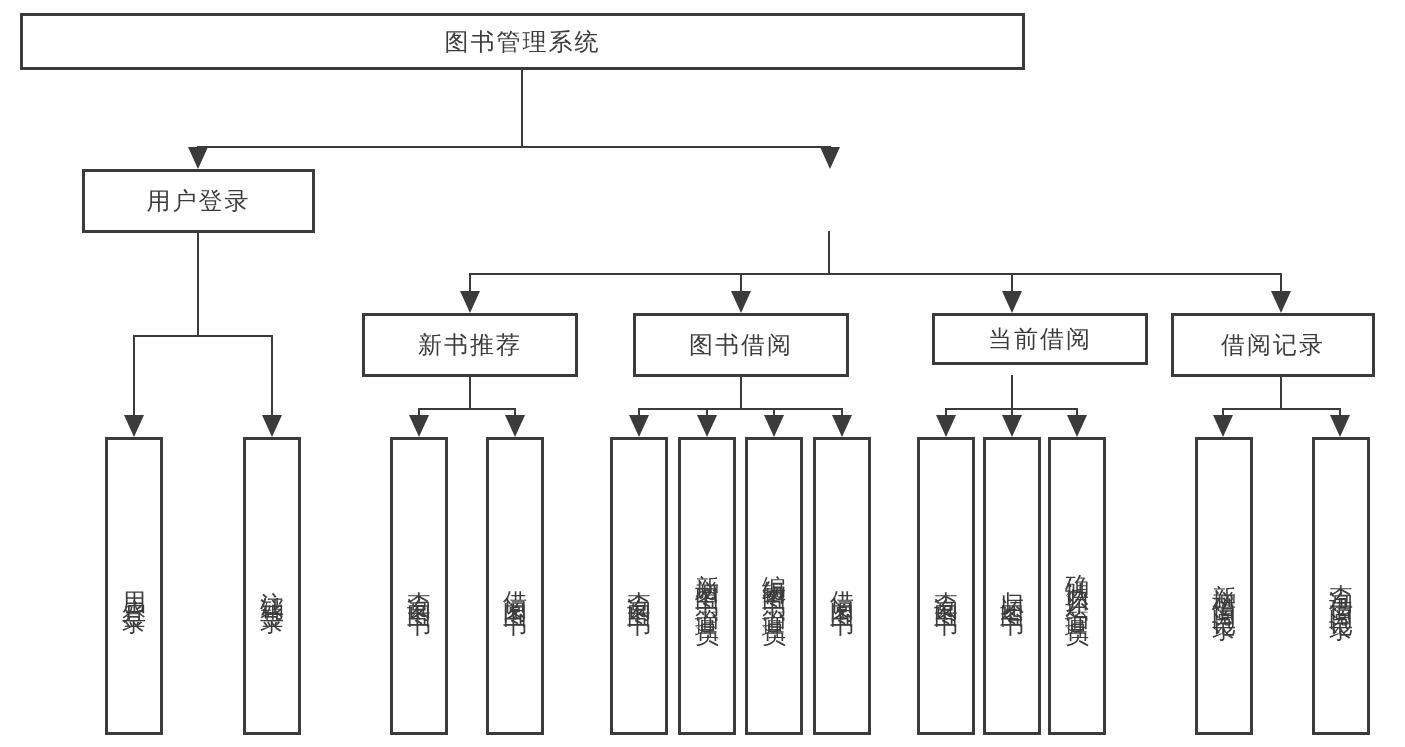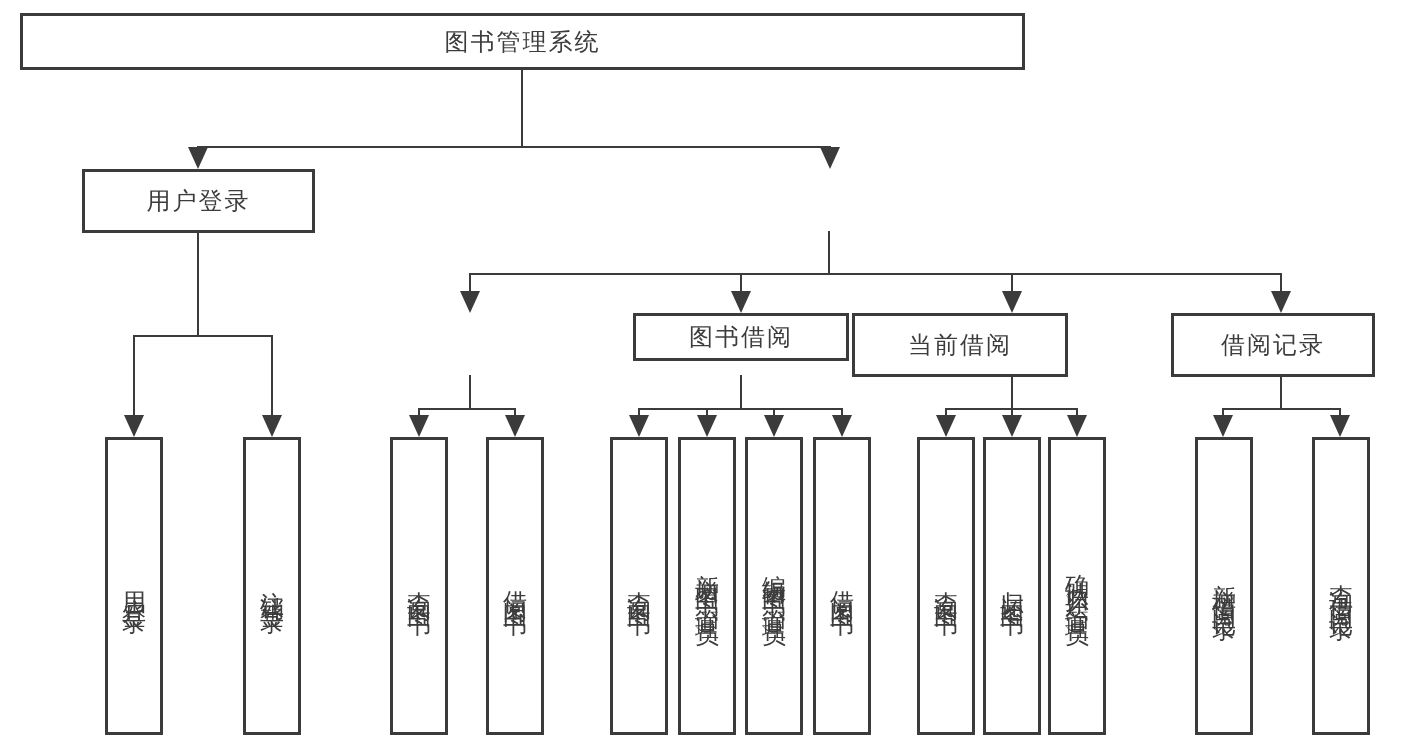--- a/index.html
+++ b/index.html
@@ -125,26 +125,29 @@
 
   <div class="node" style="left:20px;top:13px;width:1005px;height:57px">
     <span class="hlabel">图书管理系统</span>
   </div>
 
   <div class="node" style="left:82px;top:169px;width:233px;height:64px">
     <span class="hlabel">用户登录</span>
   </div>
 
 
+  <div class="node" style="left:362px;top:313px;width:216px;height:64px">
+    <span class="hlabel">新书推荐</span>
+  </div>
 
-  <div class="node" style="left:633px;top:313px;width:216px;height:48px">
+  <div class="node" style="left:633px;top:313px;width:216px;height:64px">
     <span class="hlabel">图书借阅</span>
   </div>
 
-  <div class="node" style="left:852px;top:313px;width:216px;height:64px">
+  <div class="node" style="left:932px;top:313px;width:216px;height:52px">
     <span class="hlabel">当前借阅</span>
   </div>
 
   <div class="node" style="left:1171px;top:313px;width:204px;height:64px">
     <span class="hlabel">借阅记录</span>
   </div>
 
   <div class="node leaf" style="left:105px;top:437px">
     <span class="vlabel">用户登录</span>
   </div>

